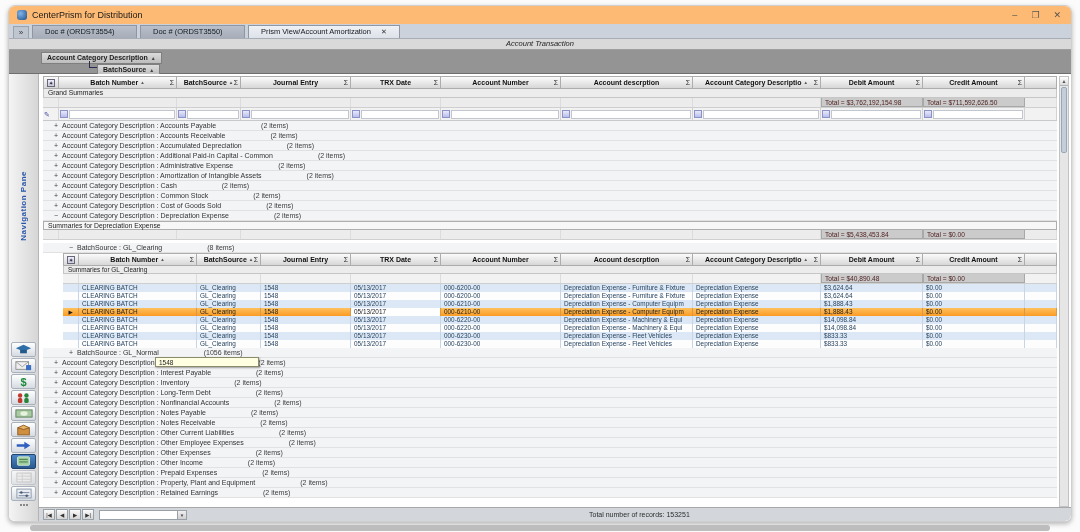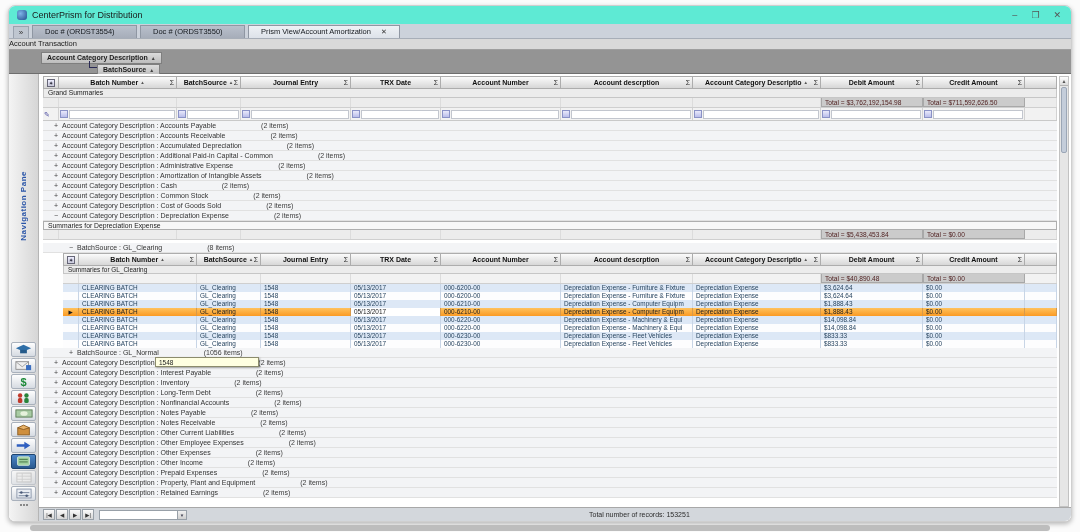--- a/index.html
+++ b/index.html
@@ -6,40 +6,40 @@
   html,body { width:1080px; height:532px; overflow:hidden; background:#fbfbfb;
     font-family:"Liberation Sans", sans-serif; position:relative; }
 
   .window { position:absolute; left:8px; top:5px; right:8px; bottom:10px;
     background:#fff; border:1px solid #cfcfcf; border-radius:7px;
     box-shadow:0 2px 5px rgba(0,0,0,.28); display:flex; flex-direction:column; overflow:hidden; }
   .window-shadow { position:absolute; left:30px; right:30px; bottom:1px; height:6px;
     background:#bdbdbd; border-radius:3px; }
 
   
-  .titlebar { height:18px; display:flex; align-items:center; padding:0 10px 0 8px; background:#5eead4;justify-content:space-between; }
+  .titlebar { height:18px; display:flex; align-items:center; padding:0 10px 0 8px; background:#fdba74;justify-content:space-between; }
   .app-icon { width:10px; height:10px; border-radius:3px;
     background:radial-gradient(circle at 35% 35%, #7fb4e8, #1f4e8c); margin-right:5px; }
   .title-text { font-size:9px; color:#1a1a1a; }
   .win-controls { margin-left:auto; display:flex; gap:14px; }
   .win-controls span { font-size:9px; color:#555; line-height:12px; }
 
   
   .tabbar { height:15px; background:#ccd2db; display:flex; align-items:flex-end; padding-left:4px; border-bottom:1px solid #a7aeb8; }
   .tab-overflow { width:16px; height:12px; line-height:11px; text-align:center; font-size:8px; color:#333;
     background:#bfc6d0; border:1px solid #9aa2ae; border-bottom:none; }
   .tab { height:13px; line-height:12px; font-size:7.5px; color:#14181d; padding:0 12px;
     min-width:105px; background:linear-gradient(#b9c0cb,#a6adb9); border:1px solid #8f97a3; border-bottom:none; margin-left:3px;
     display:flex; align-items:center; }
   .tab.active { background:linear-gradient(#eef1f5,#dde2e9); min-width:140px; }
   .tab .close { margin-left:10px; font-size:7px; color:#333; }
 
   
-  .viewtitle { height:11px; line-height:10px; background:#d9d9d9; text-align:left; font-size:7.5px;
-    color:#1c1c1c; border-bottom:1px solid #9e9e9e; }
+  .viewtitle { height:11px; line-height:10px; background:#d9d9d9; text-align:center; font-size:7.5px;
+    color:#1c1c1c; border-bottom:1px solid #9e9e9e;font-style:italic; }
 
   
   .grouppanel { height:24px; background:#949494; position:relative; border-bottom:1px solid #6e6e6e; }
   .gbtn { position:absolute; height:12px; line-height:10px; font-size:7px; font-weight:bold; color:#1c1c1c;
     background:linear-gradient(#dcdcdc,#bdbdbd); border:1px solid #7f7f7f; padding:0 5px; display:flex; align-items:center; gap:3px; }
   .gbtn .gsort { font-size:5px; color:#444; }
   .gbtn1 { left:32px; top:2px; }
   .gbtn2 { left:88px; top:14px; }
   .gconn { position:absolute; left:80px; top:11px; width:9px; height:7px;
     border-left:1px solid #2a2a55; border-bottom:1px solid #2a2a55; }

